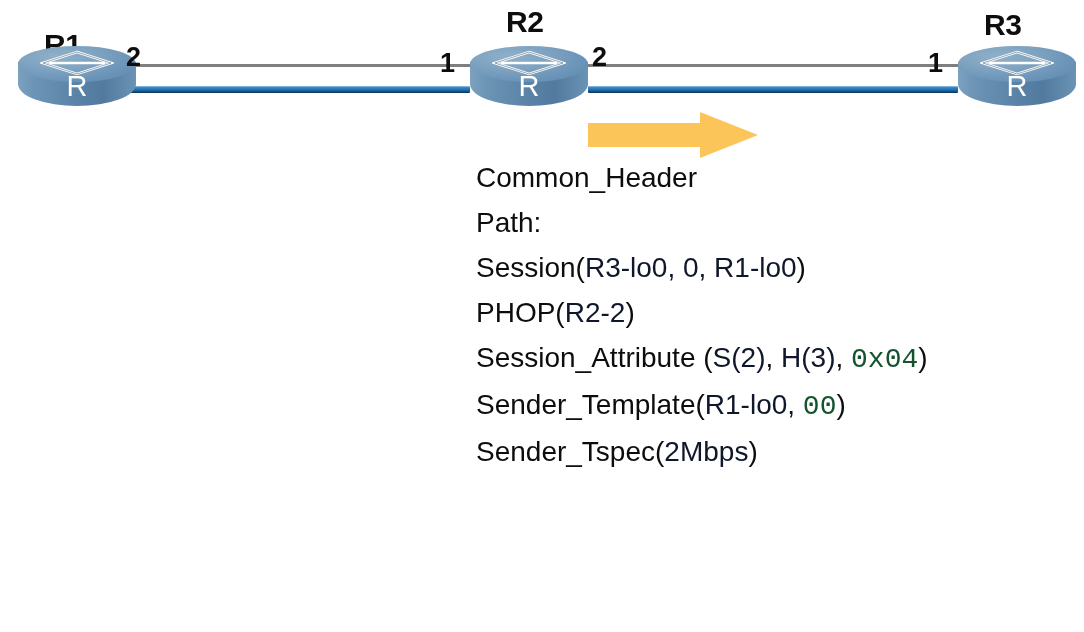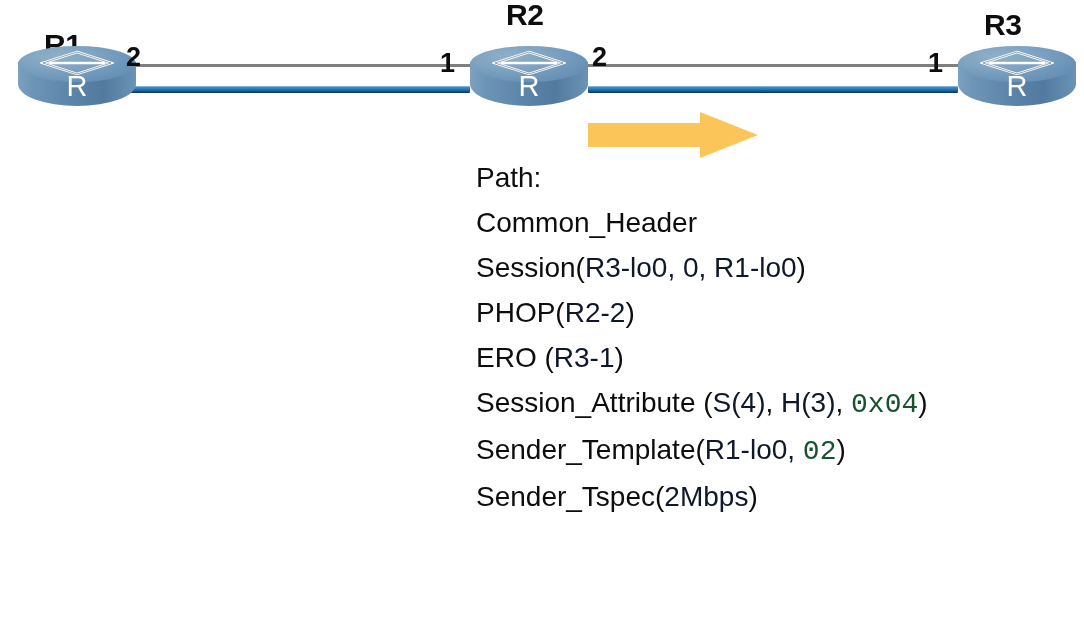--- a/index.html
+++ b/index.html
@@ -154,21 +154,21 @@
     <div class="cyl-top"></div>
     <svg class="diamond-icon" viewBox="0 0 74 26">
       <polygon points="37,2 71,13 37,24 3,13" fill="none" stroke="#ffffff" stroke-width="2.6"></polygon>
       <line x1="9" y1="13" x2="65" y2="13" stroke="#ffffff" stroke-width="2.4"></line>
       <polygon points="37,2 71,13 37,24 3,13" fill="none" stroke="#2d4a63" stroke-width="0.9" opacity="0.55"></polygon>
     </svg>
     <div class="r-letter">R</div>
   </div>
   <div class="port-label" style="left:126px; top:44px;">2</div>
 
-  <div class="router-name" style="left:506px; top:0;text-align:right;">R2</div>
+  <div class="router-name" style="left:506px; top:7px;text-align:right;">R2</div>
   <div class="router" style="left:470px; top:46px;">
     <div class="cyl-body"></div>
     <div class="cyl-top"></div>
     <svg class="diamond-icon" viewBox="0 0 74 26">
       <polygon points="37,2 71,13 37,24 3,13" fill="none" stroke="#ffffff" stroke-width="2.6"></polygon>
       <line x1="9" y1="13" x2="65" y2="13" stroke="#ffffff" stroke-width="2.4"></line>
       <polygon points="37,2 71,13 37,24 3,13" fill="none" stroke="#2d4a63" stroke-width="0.9" opacity="0.55"></polygon>
     </svg>
     <div class="r-letter">R</div>
   </div>
@@ -188,21 +188,20 @@
   </div>
   <div class="port-label" style="left:928px; top:50px;">1</div>
 
 </div>
 
 <svg id="flow-arrow" viewBox="0 0 170 46">
   <polygon points="0,11 112,11 112,0 170,23 112,46 112,35 0,35" fill="#fcc559"></polygon>
 </svg>
 
 <div id="message-block">
+    <div class="msg-line"><span class="tok-plain">Common_Header</span></div>
     <div class="msg-line"><span class="tok-plain">Path:</span></div>
-    <div class="msg-line"><span class="tok-plain">Common_Header</span></div>
     <div class="msg-line"><span class="tok-plain">Session(</span><span class="tok-blue">R3-lo0, 0, R1-lo0</span><span class="tok-plain">)</span></div>
     <div class="msg-line"><span class="tok-plain">PHOP(</span><span class="tok-blue">R2-2</span><span class="tok-plain">)</span></div>
-    <div class="msg-line"><span class="tok-plain">ERO (</span><span class="tok-blue">R3-1</span><span class="tok-plain">)</span></div>
-    <div class="msg-line"><span class="tok-plain">Session_Attribute (</span><span class="tok-blue">S(4)</span><span class="tok-plain">, </span><span class="tok-blue">H(3)</span><span class="tok-plain">, </span><span class="tok-red">0x04</span><span class="tok-plain">)</span></div>
-    <div class="msg-line"><span class="tok-plain">Sender_Template(</span><span class="tok-blue">R1-lo0, </span><span class="tok-red">02</span><span class="tok-plain">)</span></div>
+    <div class="msg-line"><span class="tok-plain">Session_Attribute (</span><span class="tok-blue">S(2)</span><span class="tok-plain">, </span><span class="tok-blue">H(3)</span><span class="tok-plain">, </span><span class="tok-red">0x04</span><span class="tok-plain">)</span></div>
+    <div class="msg-line"><span class="tok-plain">Sender_Template(</span><span class="tok-blue">R1-lo0, </span><span class="tok-red">00</span><span class="tok-plain">)</span></div>
     <div class="msg-line"><span class="tok-plain">Sender_Tspec(</span><span class="tok-blue">2Mbps</span><span class="tok-plain">)</span></div>
   </div>
 
 </body></html>

